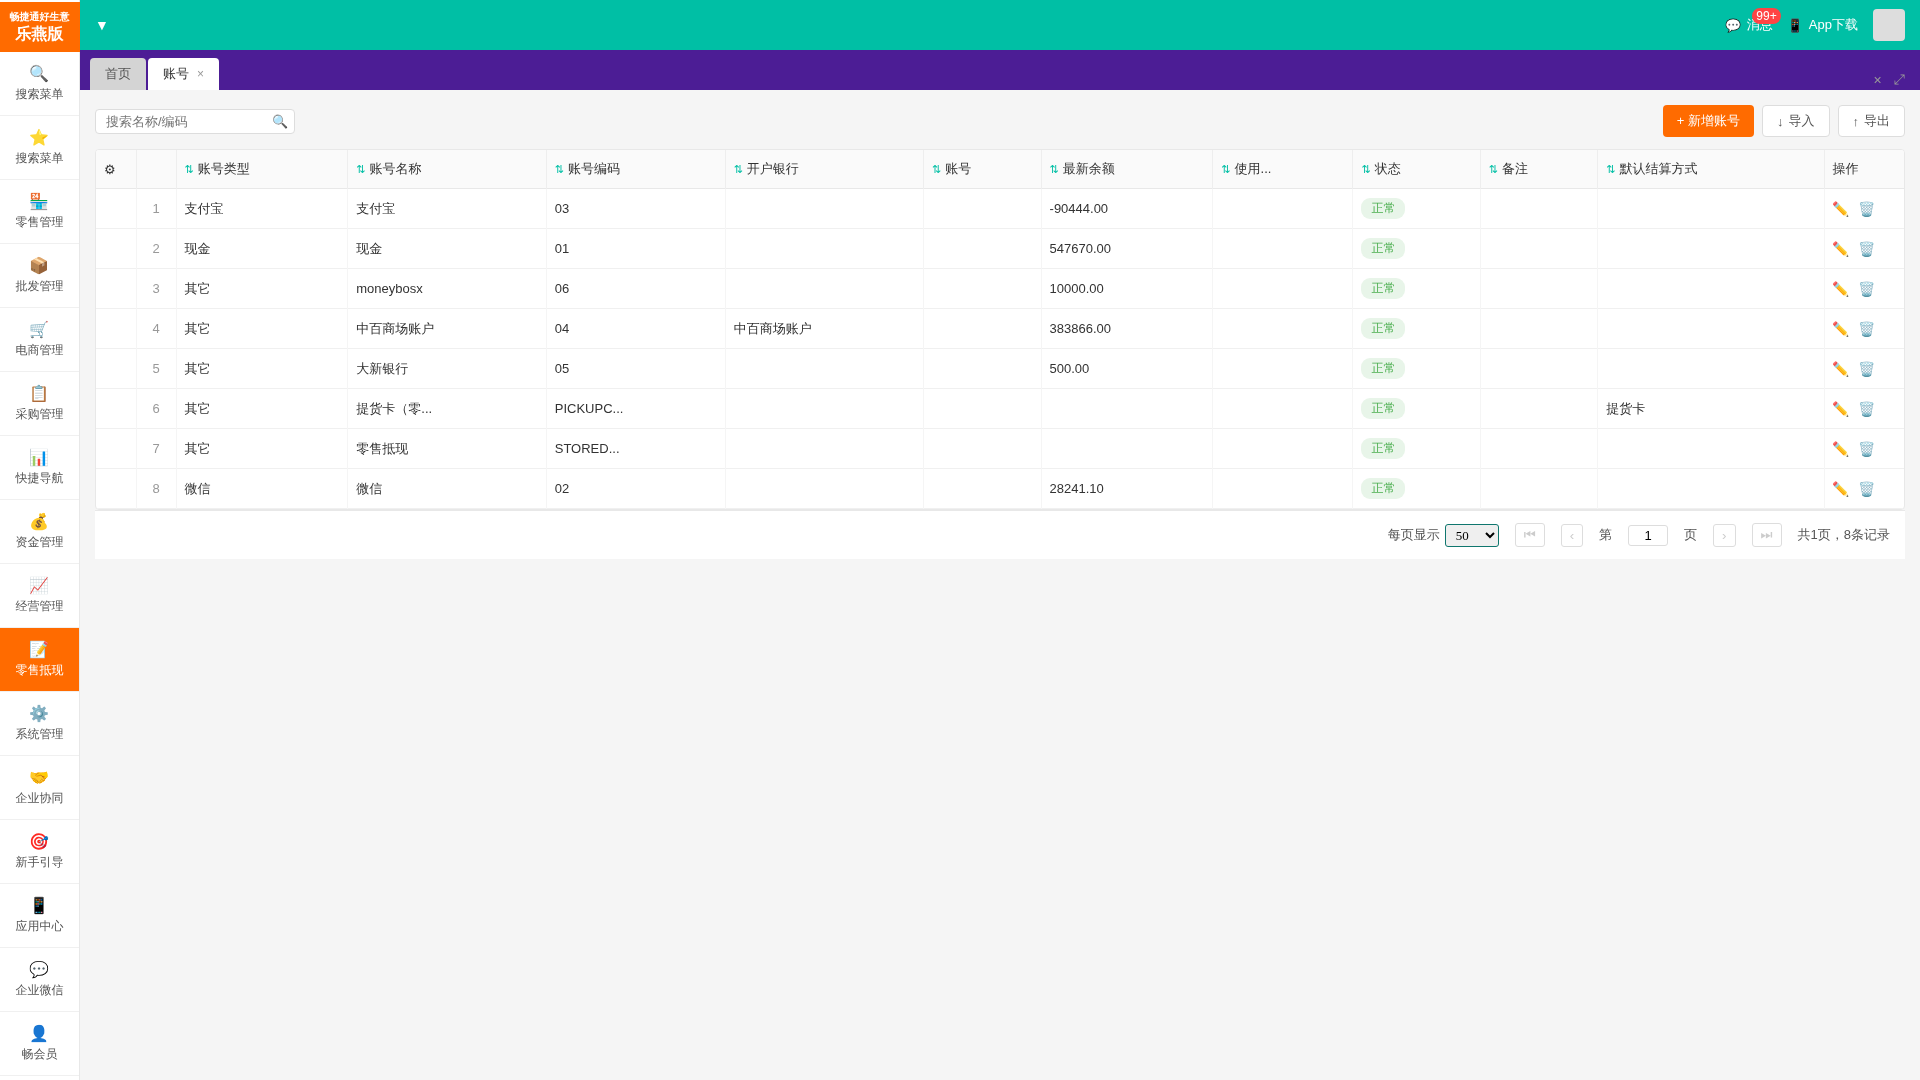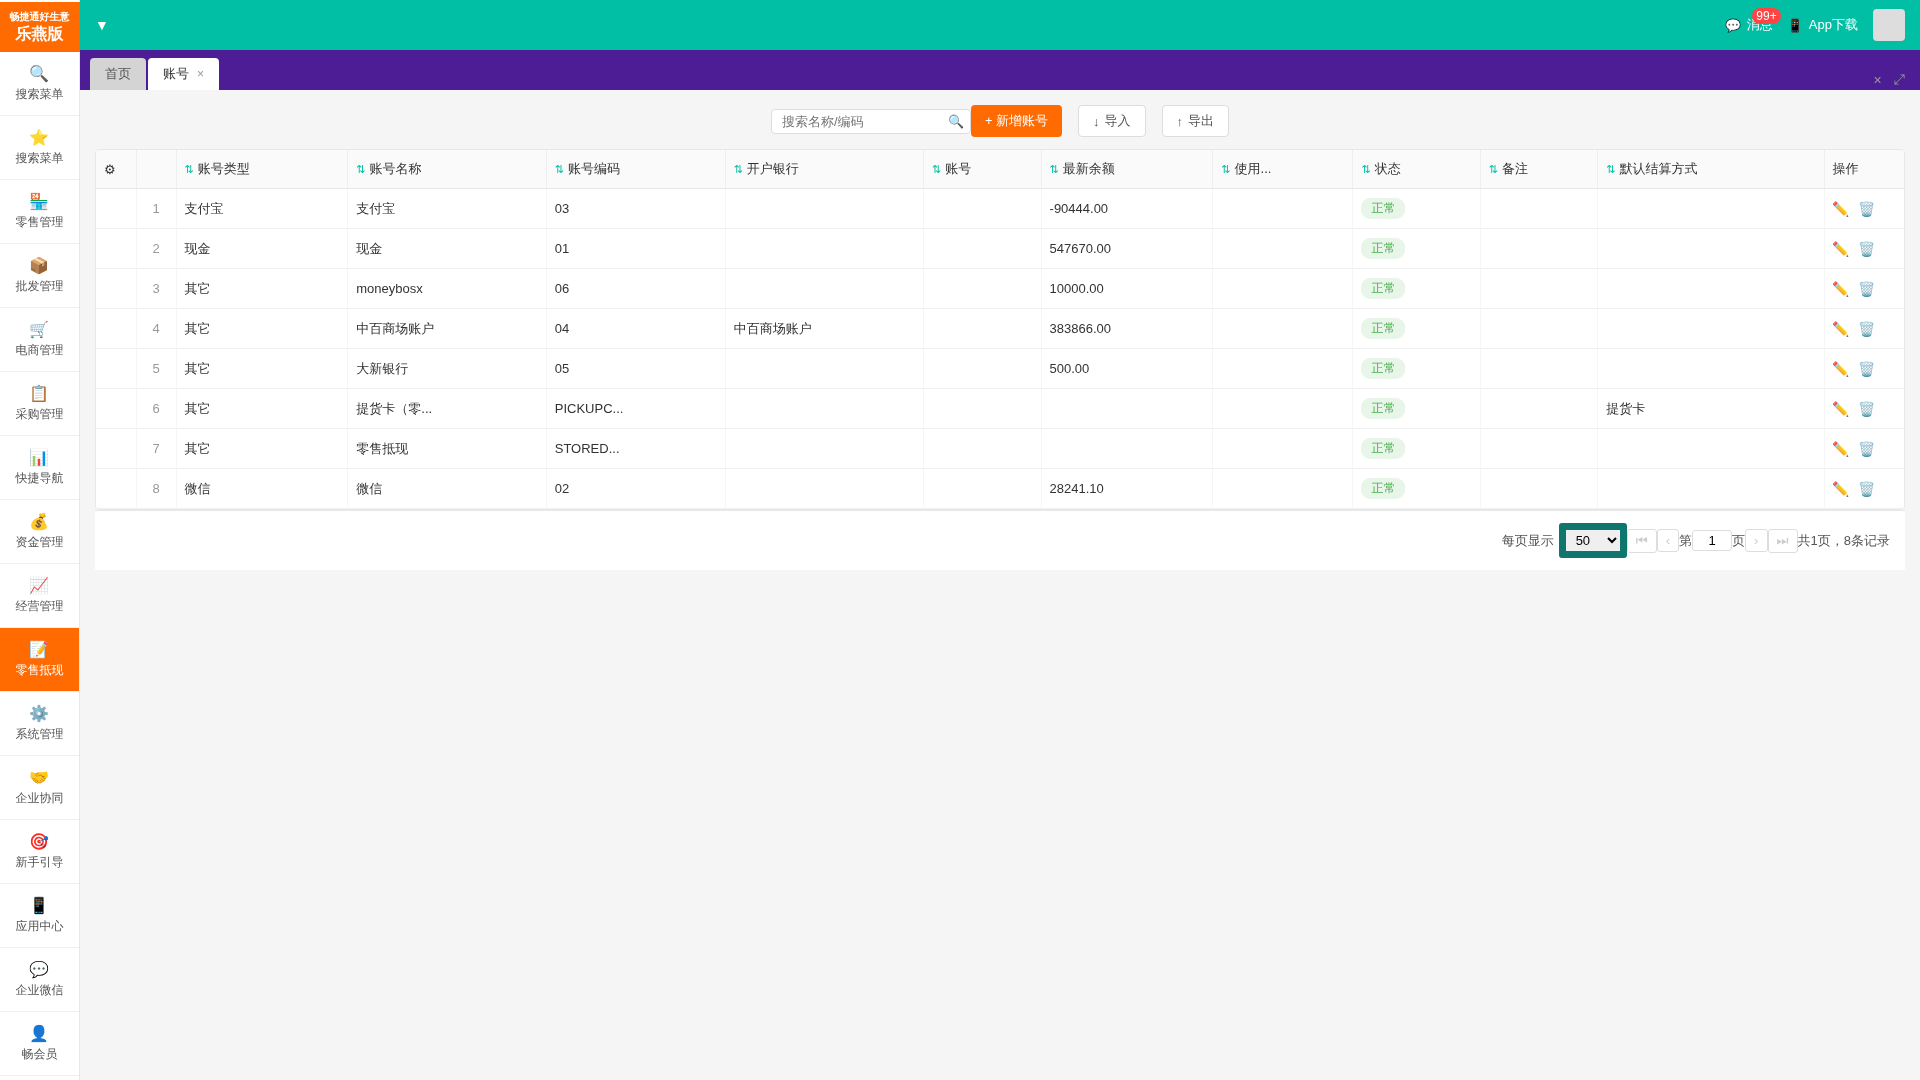--- a/index.html
+++ b/index.html
@@ -161,21 +161,21 @@
       flex: 1;
       padding: 15px;
       overflow: auto;
       background: #f5f5f5;
     }
 
     
     .toolbar {
       display: flex;
       align-items: center;
-      justify-content: center;
+      justify-content: space-between;
       margin-bottom: 12px;
     }
     .search-box {
       display: flex;
       align-items: center;
       border: 1px solid #ddd;
       border-radius: 4px;
       padding: 4px 10px;
       background: white;
       width: 200px;
@@ -185,21 +185,21 @@
       border: none;
       outline: none;
       font-size: 13px;
       width: 160px;
       color: #999;
     }
     .search-icon { color: #999; }
 
     .action-buttons {
       display: flex;
-      gap: 16px;
+      gap: 8px;
     }
     .btn-primary {
       background: #ff6b00;
       color: white;
       border: none;
       border-radius: 4px;
       padding: 7px 14px;
       cursor: pointer;
       font-size: 13px;
       display: flex;
@@ -276,37 +276,38 @@
       text-align: center;
       color: #999;
     }
 
     
     .pagination-bar {
       display: flex;
       align-items: center;
       justify-content: flex-end;
       padding: 12px 15px;
-      gap: 0;
+      gap: 16px;
       background: white;
       border-top: 1px solid #e8e8e8;
       font-size: 13px;
       color: #555;
     }
     .pagination-bar .per-page {
       display: flex;
       align-items: center;
       gap: 5px;
     }
     .page-select {
-      border: 7px solid #0f766e;
+      border: 1px solid #0f766e;
       border-radius: 3px;
       padding: 2px 6px;
       font-size: 13px;
       cursor: pointer;
+      font-family: Liberation Serif, serif;
     }
     .page-btn {
       border: 1px solid #ddd;
       border-radius: 3px;
       background: white;
       padding: 3px 8px;
       cursor: pointer;
       color: #555;
     }
     .page-btn.disabled { color: #ccc; cursor: not-allowed; }

